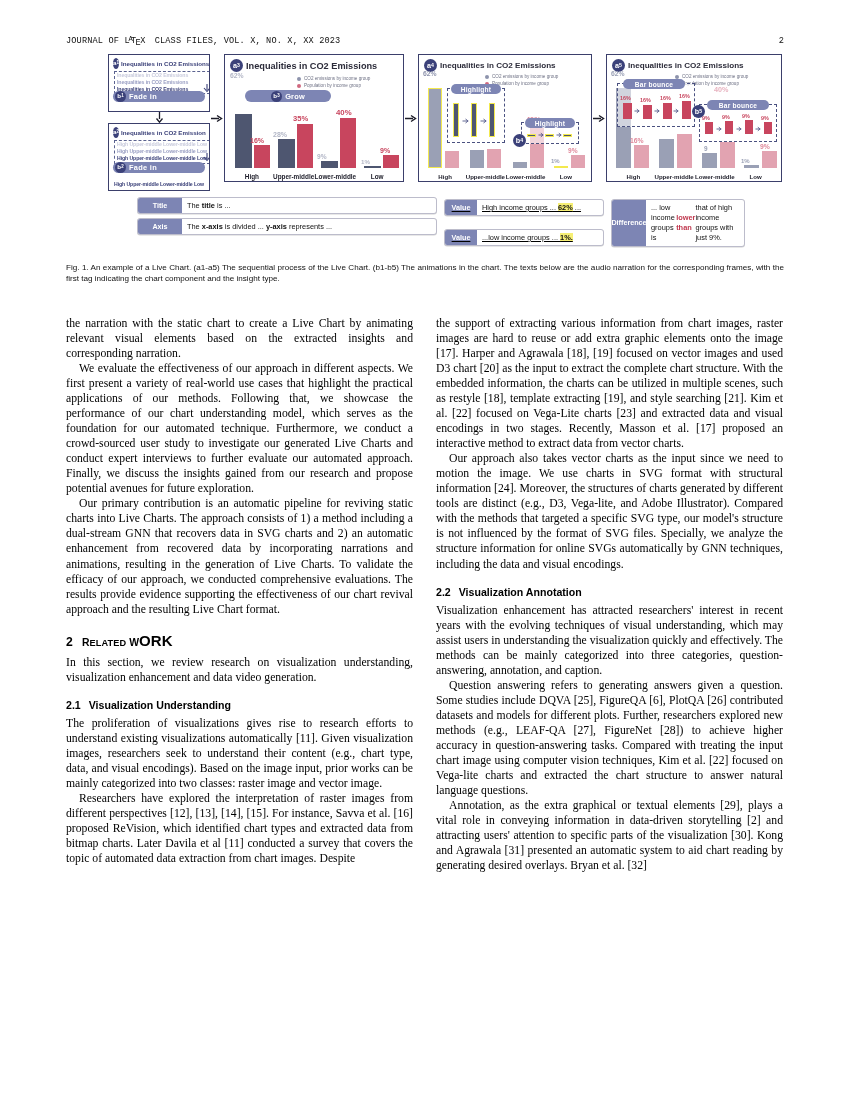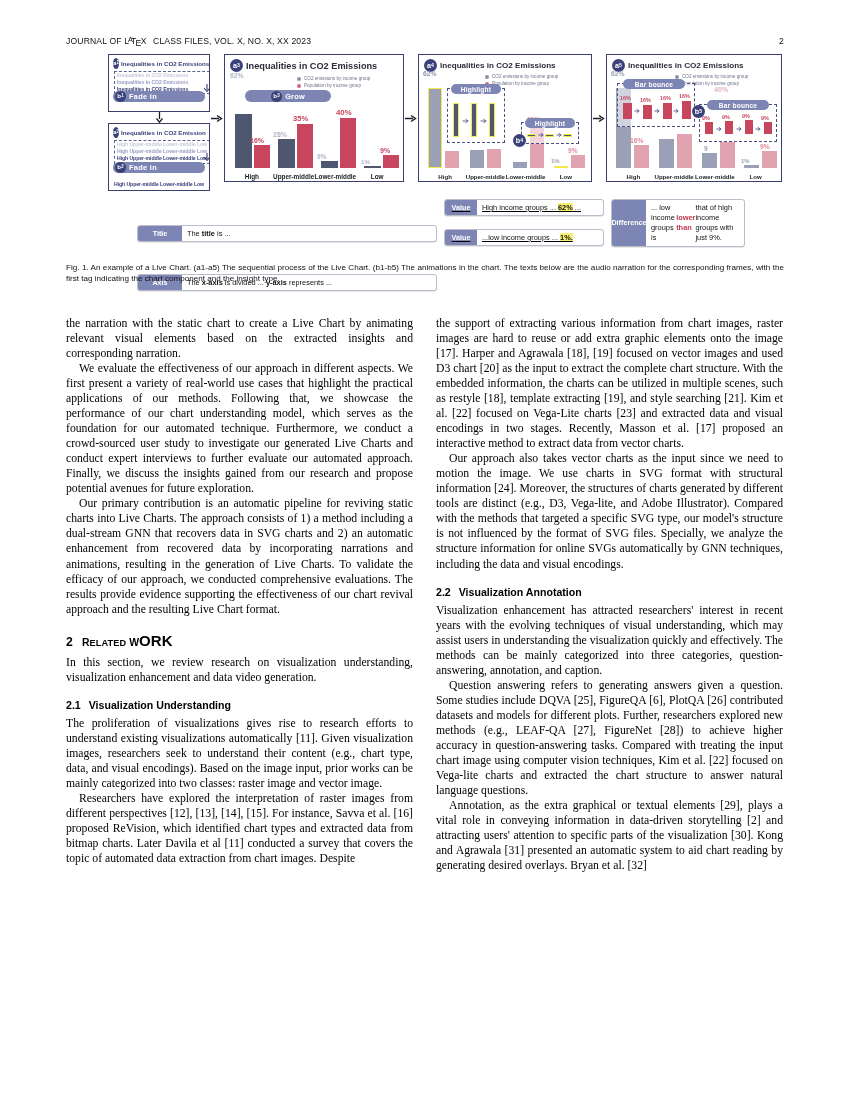--- a/index.html
+++ b/index.html
@@ -19,21 +19,21 @@
   }
 
   
   .runhead {
     position: absolute;
     left: 66px; top: 36px;
     width: 718px;
     display: flex;
     justify-content: space-between;
     align-items: center;
-    font-family: Liberation Sans, sans-serif;
+    font-family: Liberation Mono, monospace;
     font-size: 8.6px;
     letter-spacing: 0.15px;
     color: #111;
   }
   .runhead .pageno { font-size: 8.6px; }
 
   
   .figure {
     position: absolute;
     left: 108px; top: 54px;
@@ -237,21 +237,20 @@
   }
   .narr-group { display: flex; flex-direction: column; gap: 4px; }
   .narr-row {
     display: flex;
     align-items: stretch;
     border: 0.9px solid #bcbccb;
     border-radius: 3px;
     overflow: hidden;
     background: #fff;
     box-shadow: 0 0.5px 0.6px rgba(0,0,0,0.18);
-    margin-top: 28px;
   }
   .narr-tag {
     background: #7d85b4;
     color: #fff;
     font-family: "Liberation Sans", sans-serif;
     font-weight: bold;
     font-size: 7.2px;
     display: flex;
     align-items: center;
     justify-content: center;

